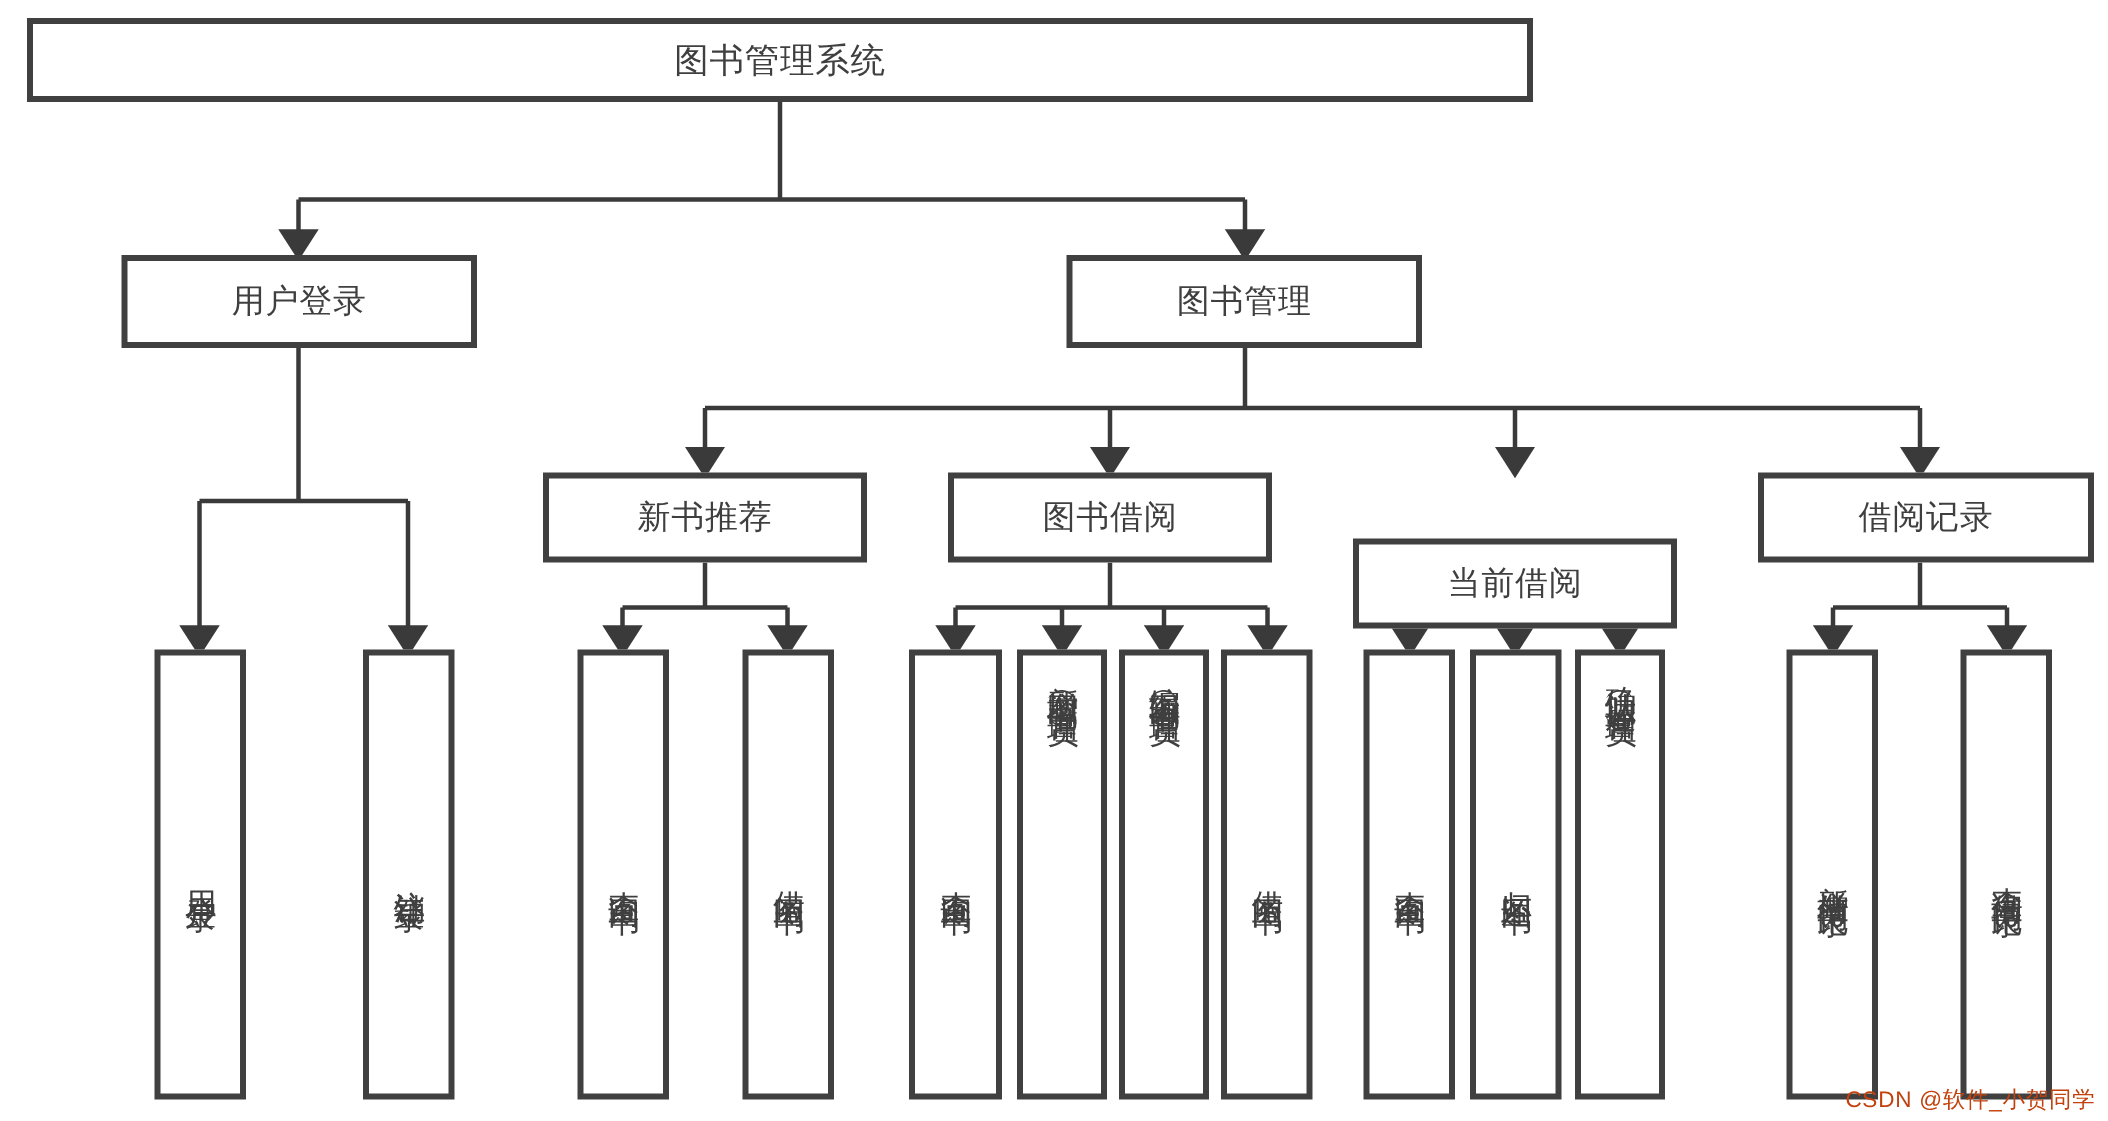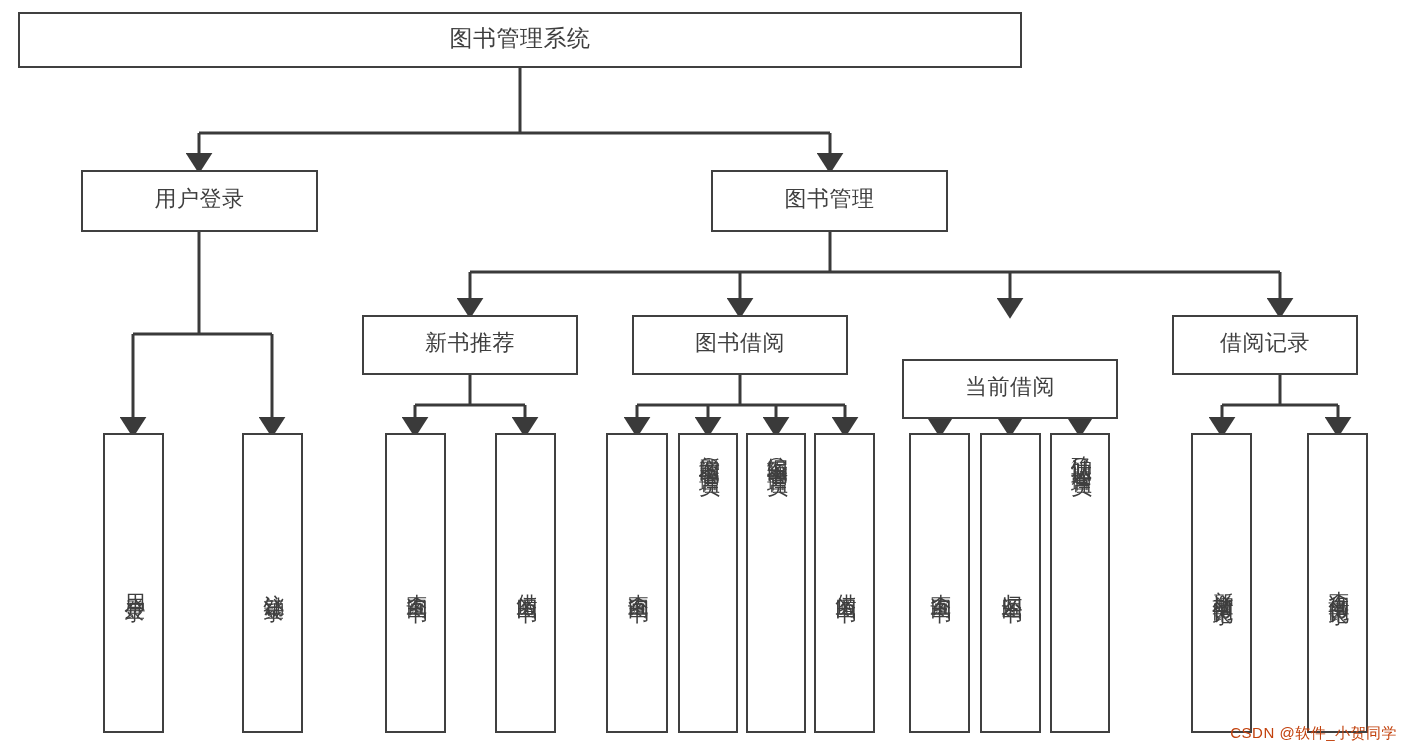--- a/index.html
+++ b/index.html
@@ -23,26 +23,25 @@
     left: 0;
     top: 0;
     width: 1405px;
     height: 747px;
     pointer-events: none;
   }
   .node {
     position: absolute;
     box-sizing: border-box;
     background: #ffffff;
-    border: 2px solid #404040;
+    border: 4px solid #404040;
     display: flex;
     align-items: center;
     justify-content: center;
     color: #3f3f3f;
-    font-family: Liberation Mono, monospace;
   }
   .node .node-label {
     display: block;
     text-align: center;
     line-height: 1.06;
     color: #3f3f3f;
     letter-spacing: 0.5px;
   }
   
   .node.horiz .node-label {
@@ -151,21 +150,21 @@
   </div>
 
   <div class="node horiz" style="left:632px; top:315px; width:216px; height:60px;">
     <span class="node-label">图书借阅</span>
   </div>
 
   <div class="node horiz" style="left:902px; top:315px; width:216px; height:60px;margin-top:44px;">
     <span class="node-label">当前借阅</span>
   </div>
 
-  <div class="node horiz" style="left:1172px; top:315px; width:186px; height:60px;">
+  <div class="node horiz" style="left:1172px; top:315px; width:224px; height:60px;">
     <span class="node-label">借阅记录</span>
   </div>
 
   <div class="node vert" style="left:103px; top:433px; width:61px; height:300px;">
     <span class="node-label">用户登录</span>
   </div>
 
   <div class="node vert" style="left:242px; top:433px; width:61px; height:300px;">
     <span class="node-label">注销登录</span>
   </div>

